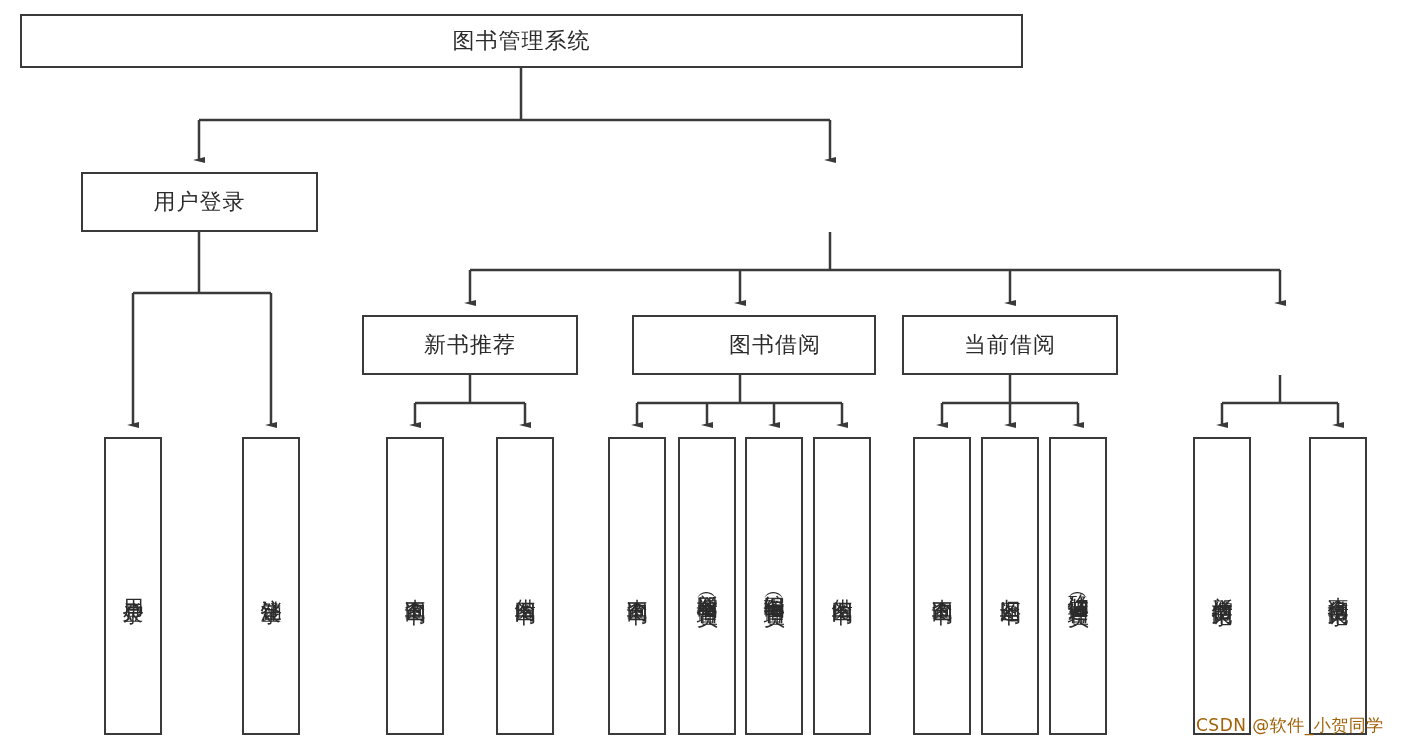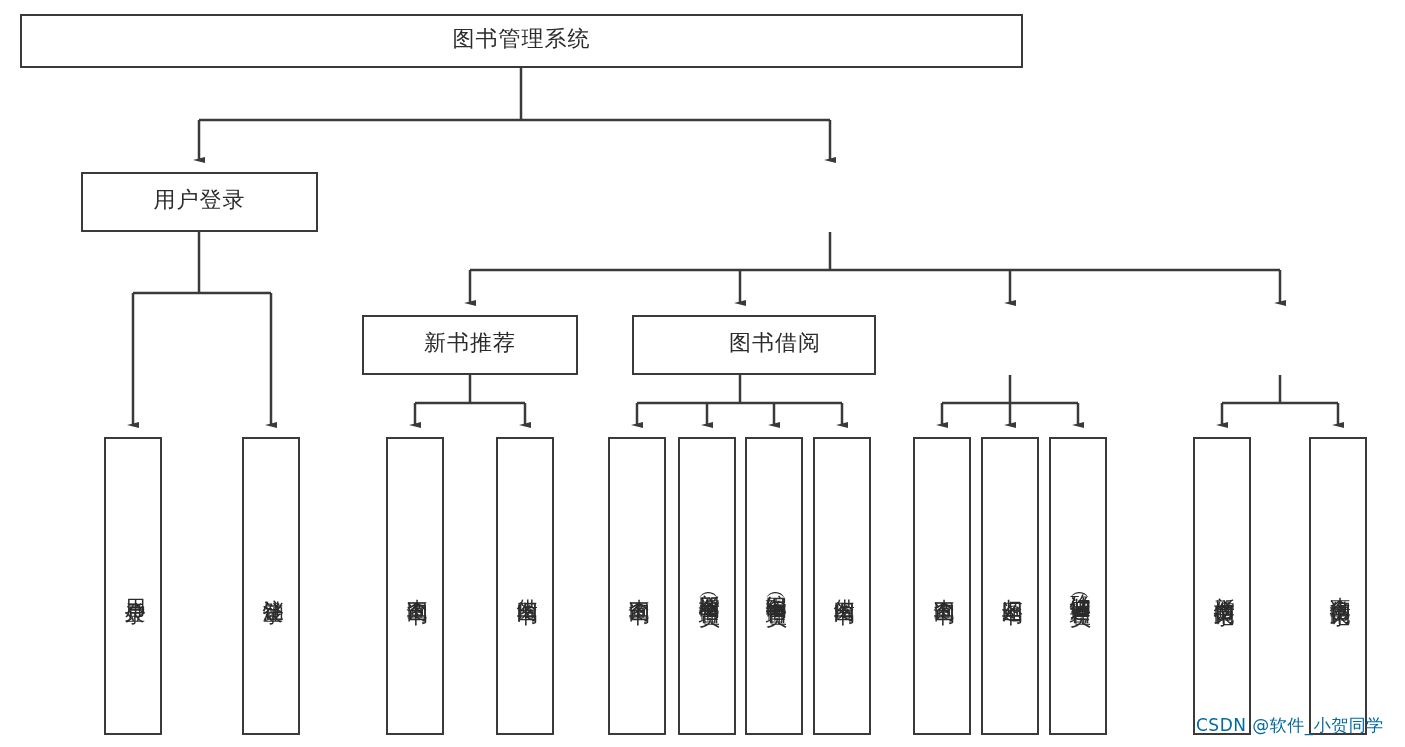--- a/index.html
+++ b/index.html
@@ -47,26 +47,25 @@
     line-height: 1.35;
     letter-spacing: 2px;
     padding: 6px 0;
     justify-content: center;
     align-items: center;
     text-align: center;
   }
   .node .label {
     display: block;
     white-space: pre-wrap;
-    font-family: Liberation Mono, monospace;
   }
   .watermark {
     position: absolute;
     font-size: 17px;
-    color: #0369a1;
+    color: #a16207;
     letter-spacing: 0.5px;
     white-space: nowrap;
   }
 </style>
 </head>
 <body>
 
 <div id="canvas">
 
   <svg class="edges" viewBox="0 0 1405 747">
@@ -126,20 +125,23 @@
   <div class="node horiz" style="left:81px; top:172px; width:237px; height:60px;">
     <span class="label">用户登录</span>
   </div>
 
   <div class="node horiz" style="left:362px; top:315px; width:216px; height:60px;">
     <span class="label">新书推荐</span>
   </div>
   <div class="node horiz" style="left:632px; top:315px; width:244px; height:60px;padding-left:42px;">
     <span class="label">图书借阅</span>
   </div>
+  <div class="node horiz" style="left:902px; top:315px; width:216px; height:60px;">
+    <span class="label">当前借阅</span>
+  </div>
 
   <div class="node vert" style="left:104px; top:437px; width:58px; height:298px;">
     <span class="label">用户登录</span>
   </div>
   <div class="node vert" style="left:242px; top:437px; width:58px; height:298px;">
     <span class="label">注销登录</span>
   </div>
 
   <div class="node vert" style="left:386px; top:437px; width:58px; height:298px;">
     <span class="label">查询图书</span>

